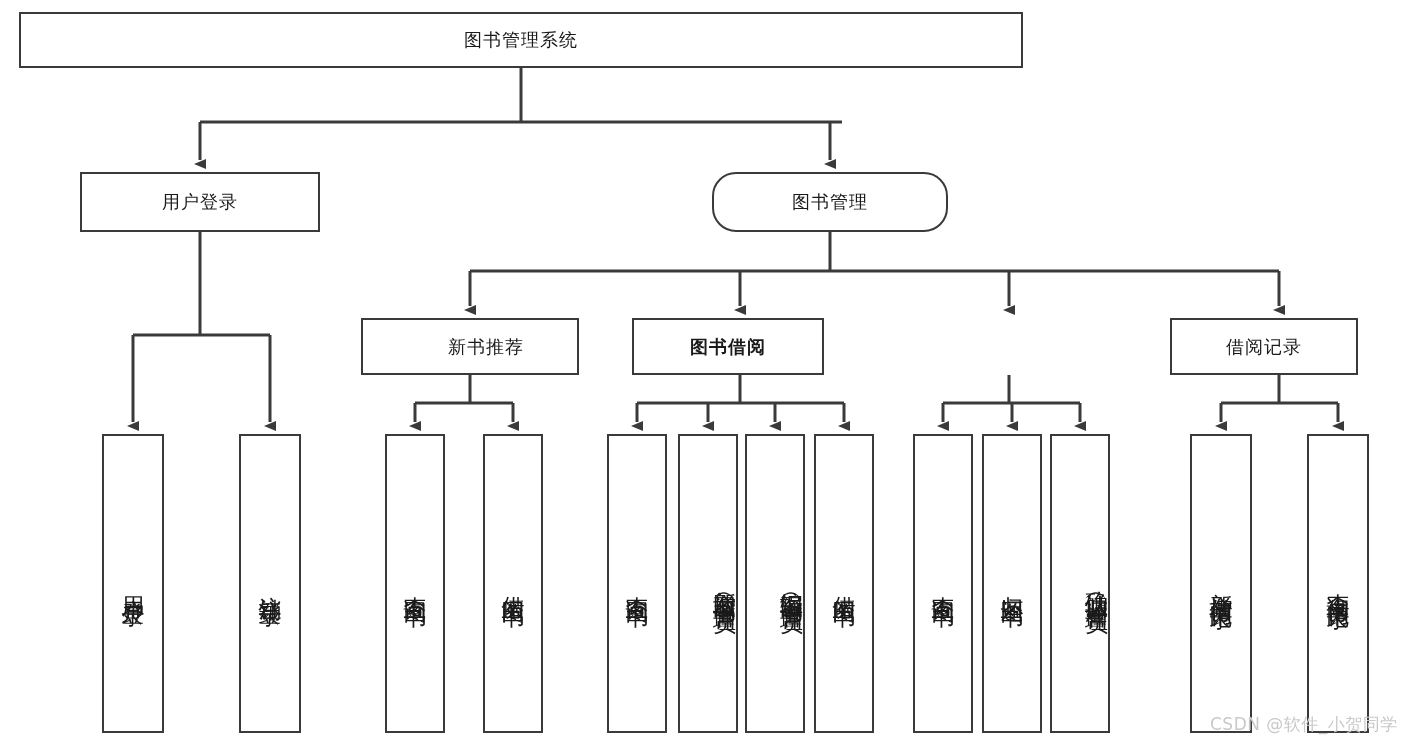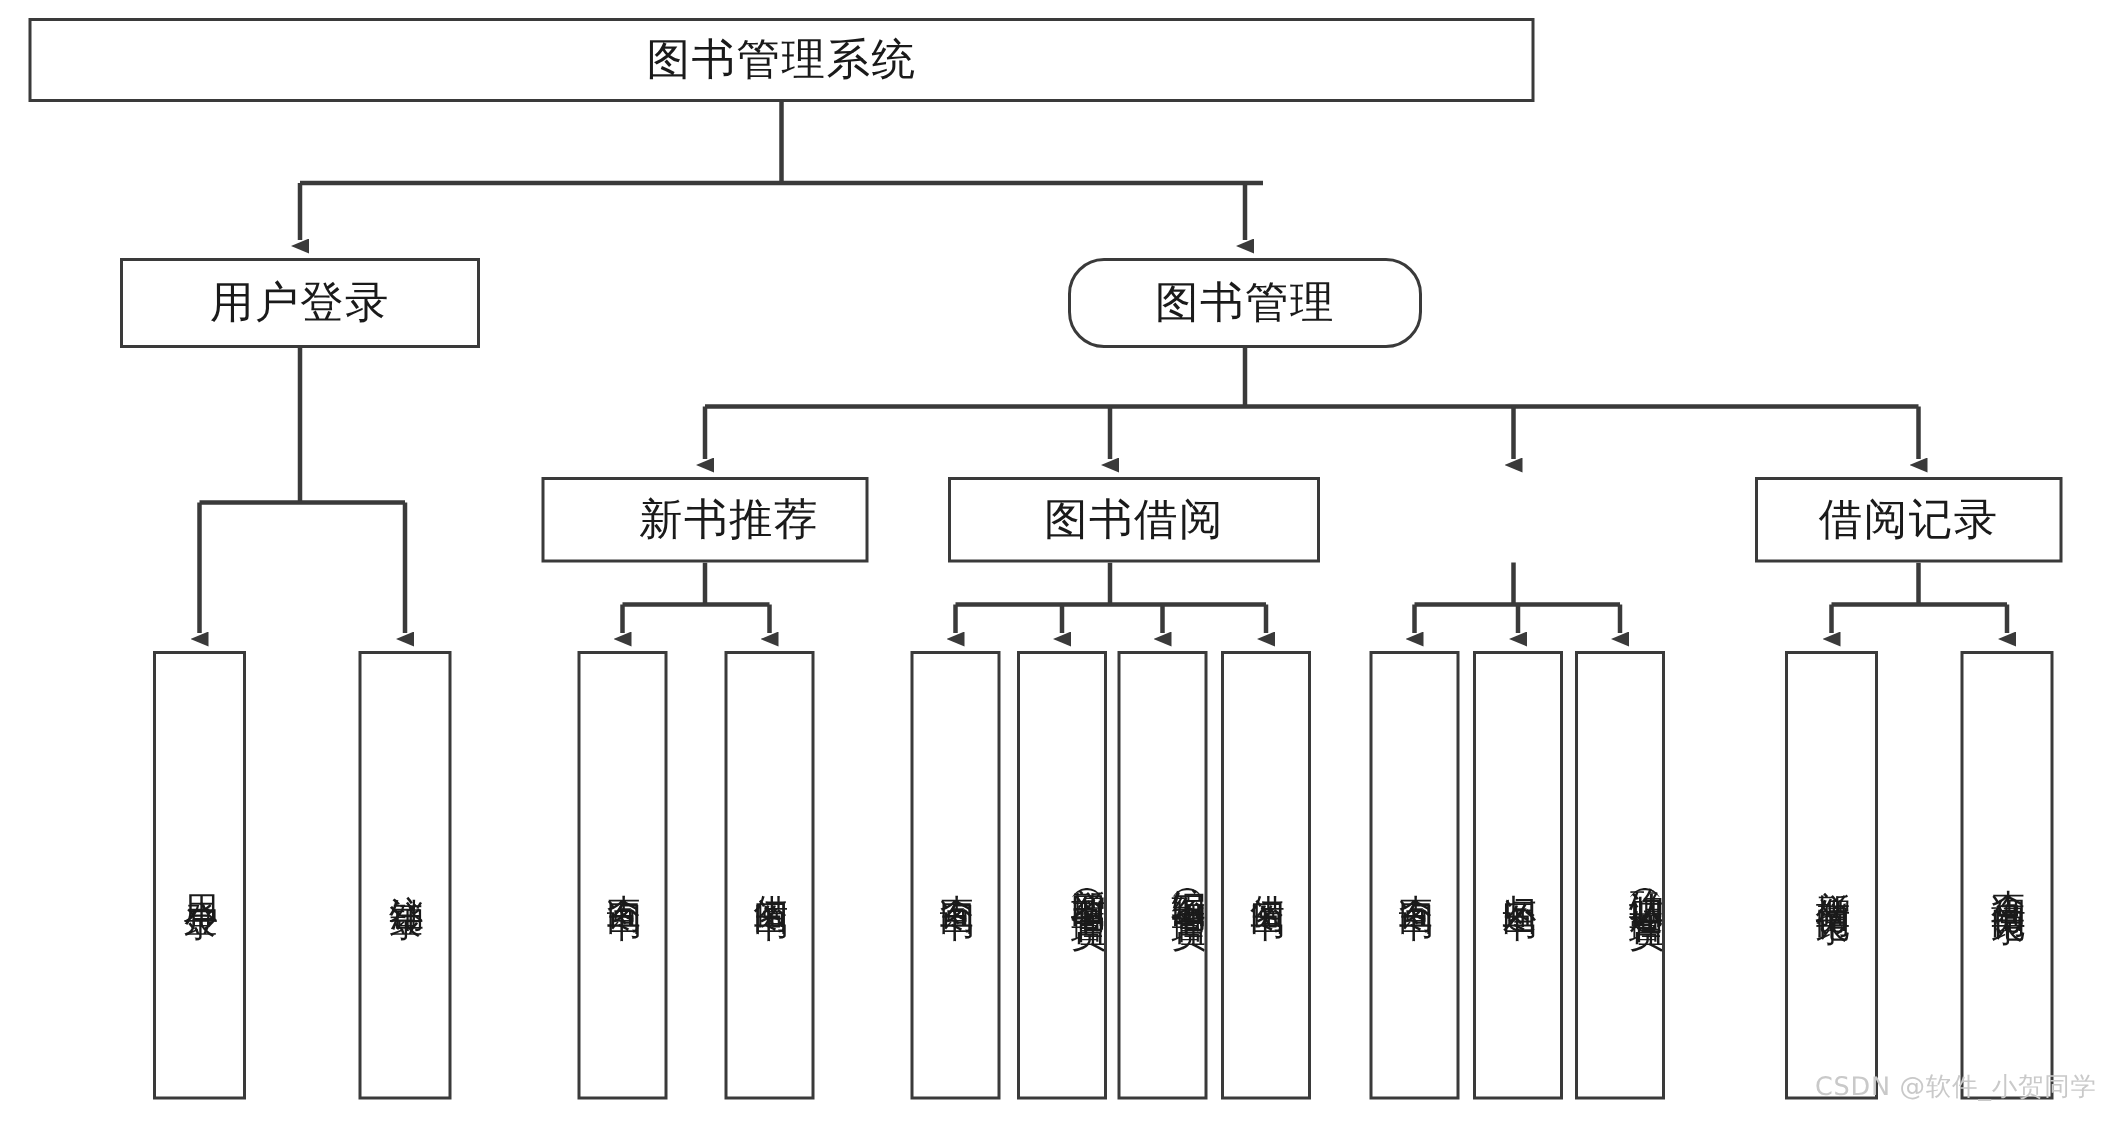--- a/index.html
+++ b/index.html
@@ -30,21 +30,21 @@
     box-sizing: border-box;
     border: 2px solid #3a3a3a;
     background: #ffffff;
     display: flex;
     align-items: center;
     justify-content: center;
     color: #1a1a1a;
     overflow: hidden;
   }
   .node.h {
-    font-size: 29px;
+    font-size: 18px;
     letter-spacing: 1px;
   }
   .node.v {
     writing-mode: vertical-rl;
     text-orientation: upright;
     font-size: 23px;
     letter-spacing: 3px;
     align-items: flex-start;
     justify-content: center;
     padding-top: 4px;
@@ -127,24 +127,24 @@
   <div class="node h" style="left:80px; top:172px; width:240px; height:60px;">
     <span>用户登录</span>
   </div>
   <div class="node h" style="left:712px; top:172px; width:236px; height:60px;border-radius:24px;">
     <span>图书管理</span>
   </div>
 
   <div class="node h" style="left:361px; top:318px; width:218px; height:57px;padding-left:32px;">
     <span>新书推荐</span>
   </div>
-  <div class="node h" style="left:632px; top:318px; width:248px; height:57px;">
+  <div class="node h" style="left:632px; top:318px; width:192px; height:57px;font-weight:bold;">
     <span>图书借阅</span>
   </div>
-  <div class="node h" style="left:1170px; top:318px; width:205px; height:57px;">
+  <div class="node h" style="left:1170px; top:318px; width:188px; height:57px;">
     <span>借阅记录</span>
   </div>
 
   <div class="node v mid" style="left:102px; top:434px; width:62px; height:299px;">
     <span>用户登录</span>
   </div>
   <div class="node v mid" style="left:239px; top:434px; width:62px; height:299px;">
     <span>注销登录</span>
   </div>
 

